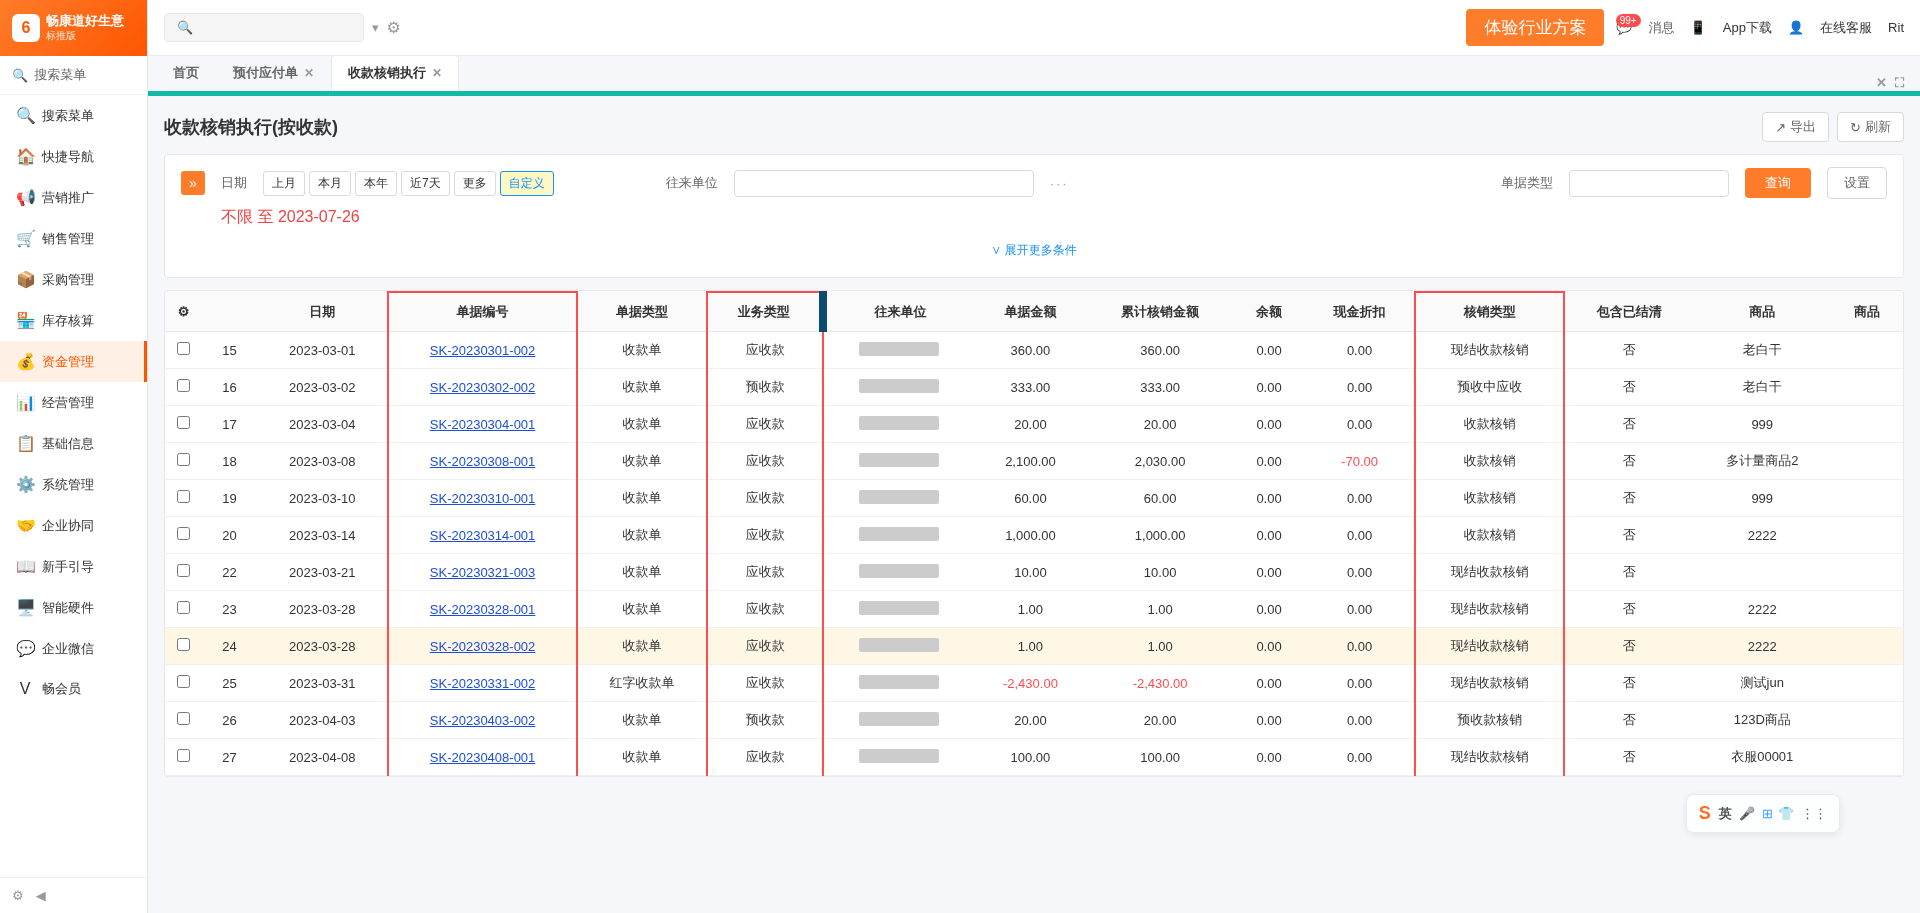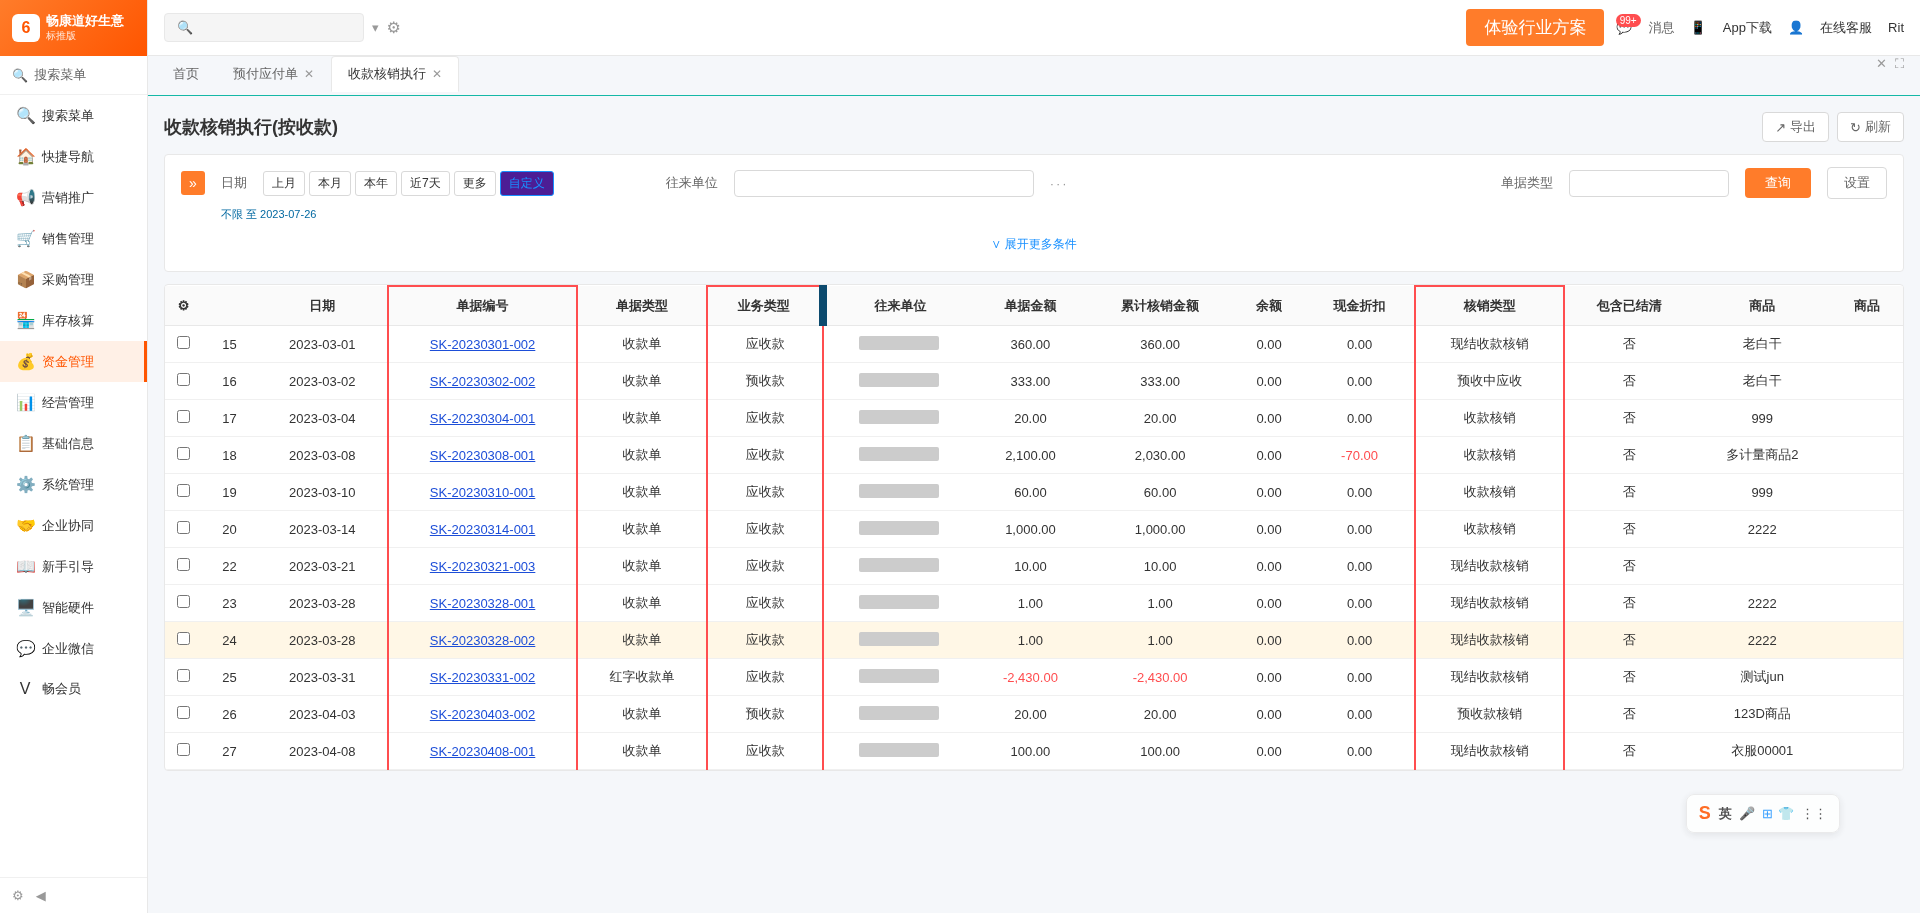--- a/index.html
+++ b/index.html
@@ -107,25 +107,26 @@
     .badge-count {
       position: absolute; top: -6px; right: -8px;
       background: #ff4d4f; color: #fff;
       font-size: 10px; border-radius: 8px;
       padding: 1px 4px; min-width: 16px; text-align: center;
     }
 
     
     .tabs {
       background: #f5f7fa;
-      border-bottom: 1px solid #14b8a6;
+      border-bottom: 5px solid #14b8a6;
       display: flex;
-      align-items: flex-start;
+      align-items: flex-end;
       height: 40px;
       padding: 0 8px;
+      font-weight: bold;
     }
     .tab {
       display: flex; align-items: center; gap: 6px;
       padding: 8px 16px;
       color: #666;
       cursor: pointer;
       border: 1px solid transparent;
       background: transparent;
       border-radius: 4px 4px 0 0;
       height: 36px;
@@ -176,21 +177,21 @@
     .filter-date-btn {
       padding: 3px 8px;
       border: 1px solid #d9d9d9;
       border-radius: 3px;
       cursor: pointer;
       color: #333;
       background: #fff;
       font-size: 12px;
     }
     .filter-date-btn.custom {
-      background: #4c1d95;
+      background: #fef9c3;
       border-color: #1890ff;
       color: #1890ff;
     }
     .filter-input {
       border: 1px solid #d9d9d9;
       border-radius: 4px;
       padding: 5px 10px;
       color: #333;
       flex: 1;
       max-width: 300px;
@@ -465,21 +466,21 @@
         <span class="filter-label">单据类型</span>
         <select class="filter-select">
           <option></option>
         </select>
         <button class="btn-query">查询</button>
         <div style="display:flex; flex-direction:column; gap:4px;">
           <button class="btn-settings">设置</button>
         </div>
       </div>
       <div class="filter-row" style="padding-left:40px;">
-        <span style="color:#0369a1; font-size:11px;">不限 至 2023-07-26</span>
+        <span style="color:#ef4444; font-size:16px;">不限 至 2023-07-26</span>
       </div>
       <div class="filter-expand">∨ 展开更多条件</div>
     </div>
 
     <div class="table-wrapper">
       <div class="table-scroll">
         <table>
           <thead>
             <tr>
               <th class="col-settings">⚙</th>

